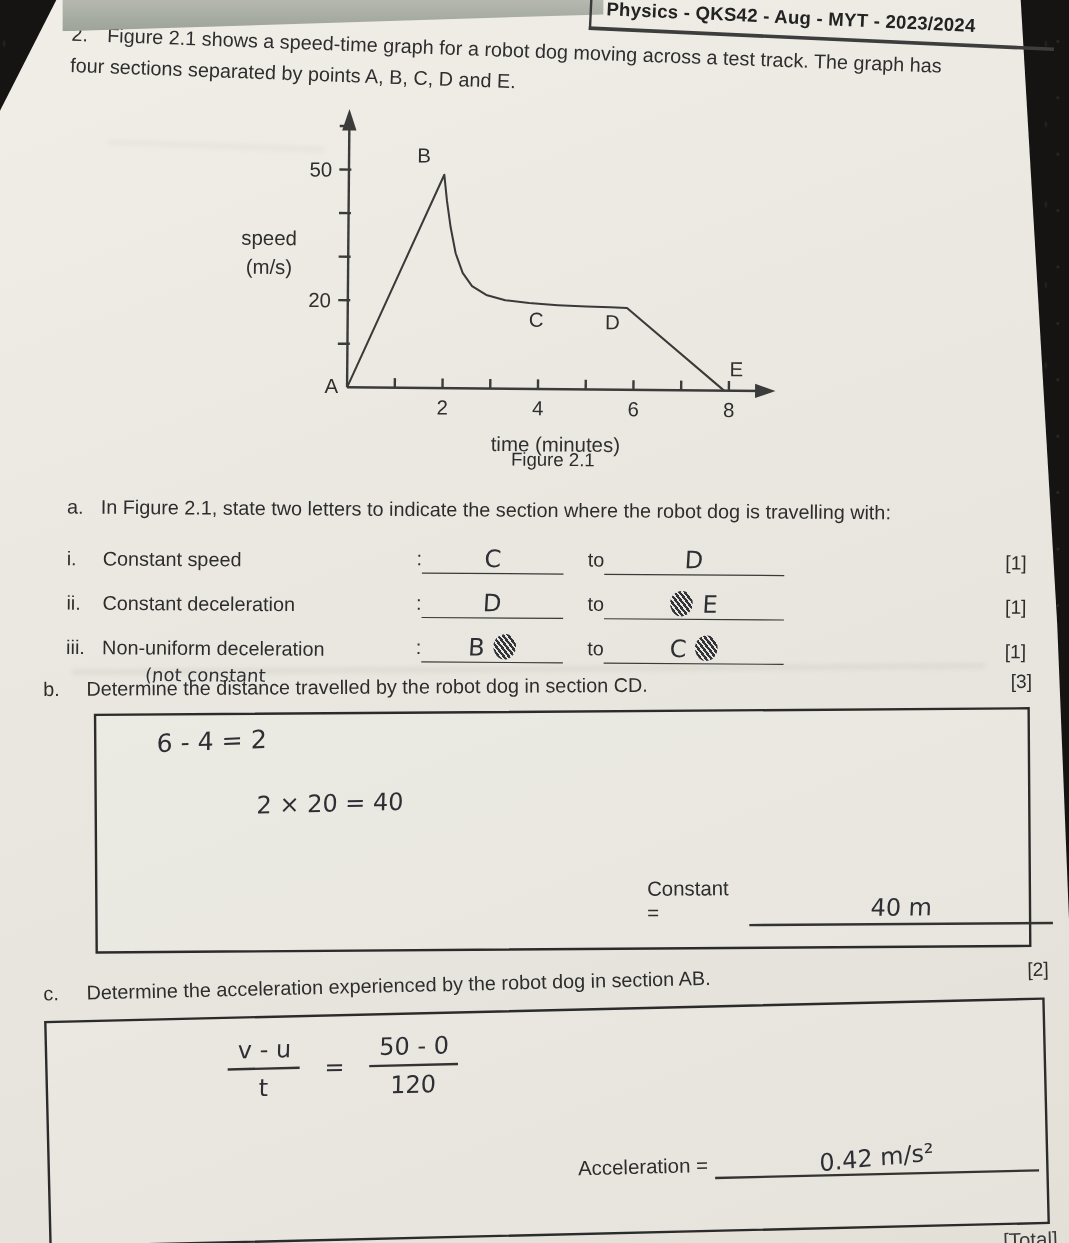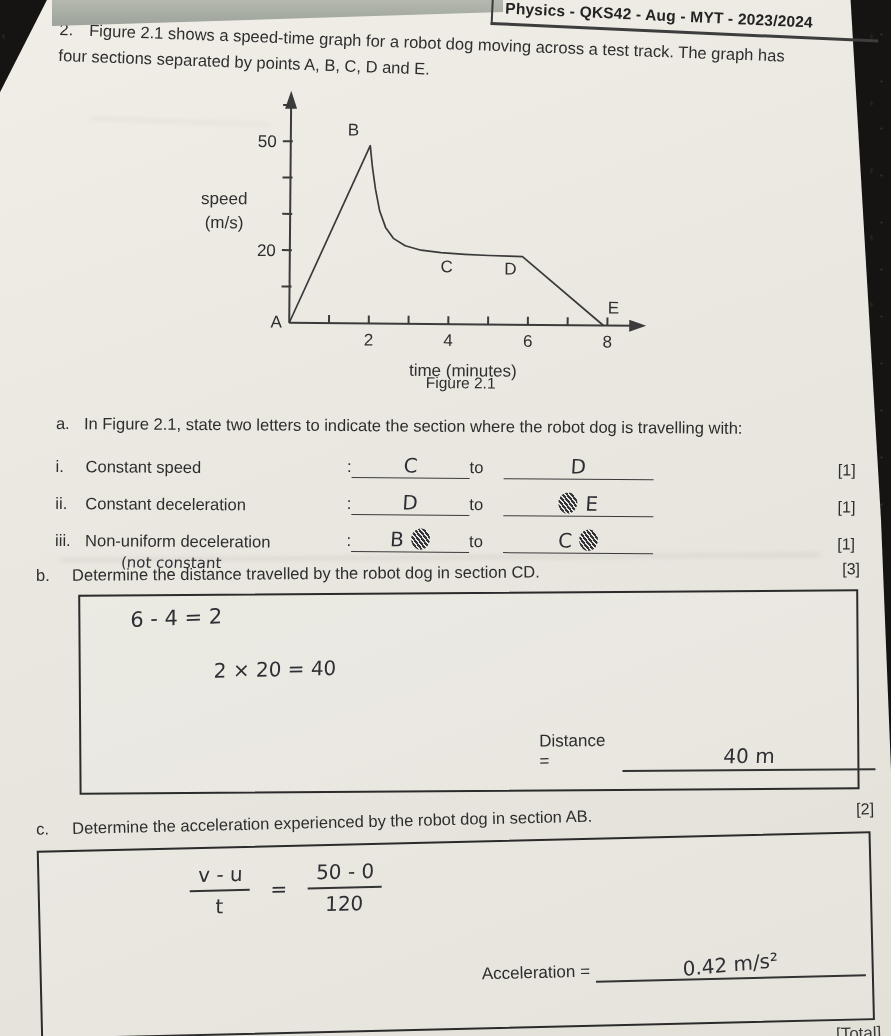--- a/index.html
+++ b/index.html
@@ -32,21 +32,21 @@
   .fig-caption{width:360px;margin:-16px 0 0 110px;text-align:center;
      font-size:15.5px;color:#2c2c2c;}
   .part-a{position:absolute;left:56px;top:414px;width:800px;
      transform:rotate(.4deg);transform-origin:left top;color:#2d2d2d;}
   .a-intro{font-size:16.5px;}
   .a-intro .alab{display:inline-block;width:28px;}
   .a-rows{margin-top:12px;display:flex;flex-direction:column;gap:7px;}
   .a-row{display:grid;grid-template-columns:30px 252px 14px 118px 34px 150px 1fr 40px;
      align-items:end;height:30px;font-size:16.5px;}
   .a-row .colon{text-align:right;padding-bottom:2px;}
-  .a-row .toword{text-align:left;padding-bottom:2px;}
+  .a-row .toword{text-align:right;padding-bottom:2px;}
   .blank{border-bottom:1.8px solid #3a3a3a;text-align:center;height:30px;
      display:flex;align-items:flex-end;justify-content:center;gap:8px;}
   .mark{text-align:right;font-size:16px;padding-bottom:2px;}
   .hw{font-family:"DejaVu Sans",sans-serif;color:#2e2e35;transform:skewX(-3deg);}
   .hw-letter{font-size:20px;line-height:1;padding-bottom:2px;display:inline-block;}
   .scrib{position:relative;display:inline-block;font-size:18px;line-height:1;}
   .scrib:empty{display:none;}
   .scrib:not(:empty){color:transparent;width:19px;height:21px;overflow:hidden;
      background:repeating-linear-gradient(62deg,#33333a 0 2px,transparent 2px 3.4px);
      border-radius:52% 44% 55% 46%;transform:rotate(-10deg);margin-bottom:2px;}
@@ -186,21 +186,21 @@
     <div class="part-b">
       <div class="sec-head">
         <span>b.</span>
         <span>Determine the distance travelled by the robot dog in section CD.</span>
         <span class="mark">[3]</span>
       </div>
       <div class="work-box">
         <div class="wb-line1 hw">6 - 4  =  2</div>
         <div class="wb-line2 hw">2 × 20    = 40</div>
         <div class="ans-row" style="left:458px;top:138px;">
-          <span class="ans-label">Distance =</span>
+          <span class="ans-label">Constant =</span>
           <span class="ans-blank" style="width:264px;"><span class="hw ans-hw">40 m</span></span>
         </div>
       </div>
     </div>
 
     <div class="part-c">
       <div class="sec-head">
         <span>c.</span>
         <span>Determine the acceleration experienced by the robot dog in section AB.</span>
         <span class="mark">[2]</span>

